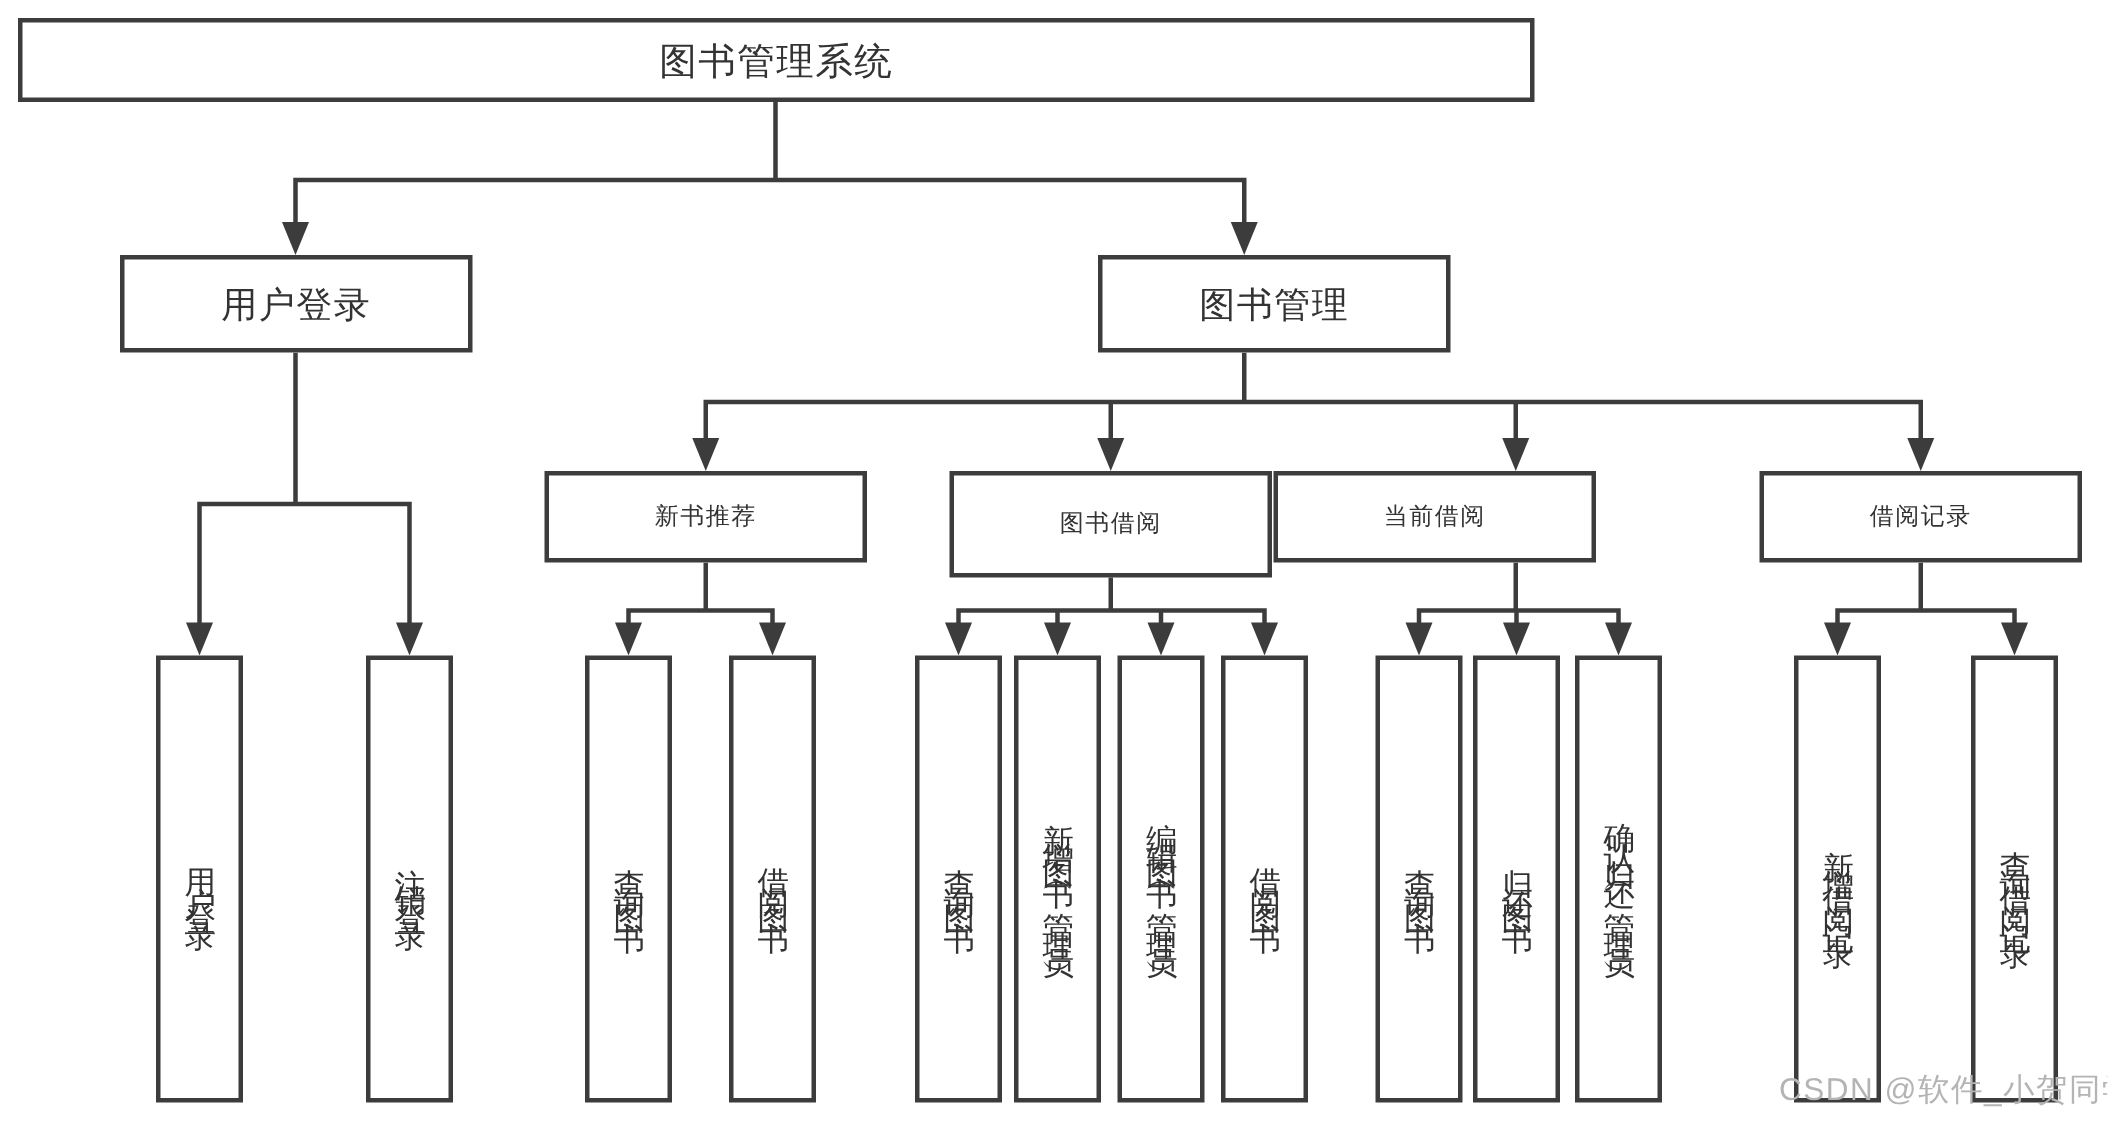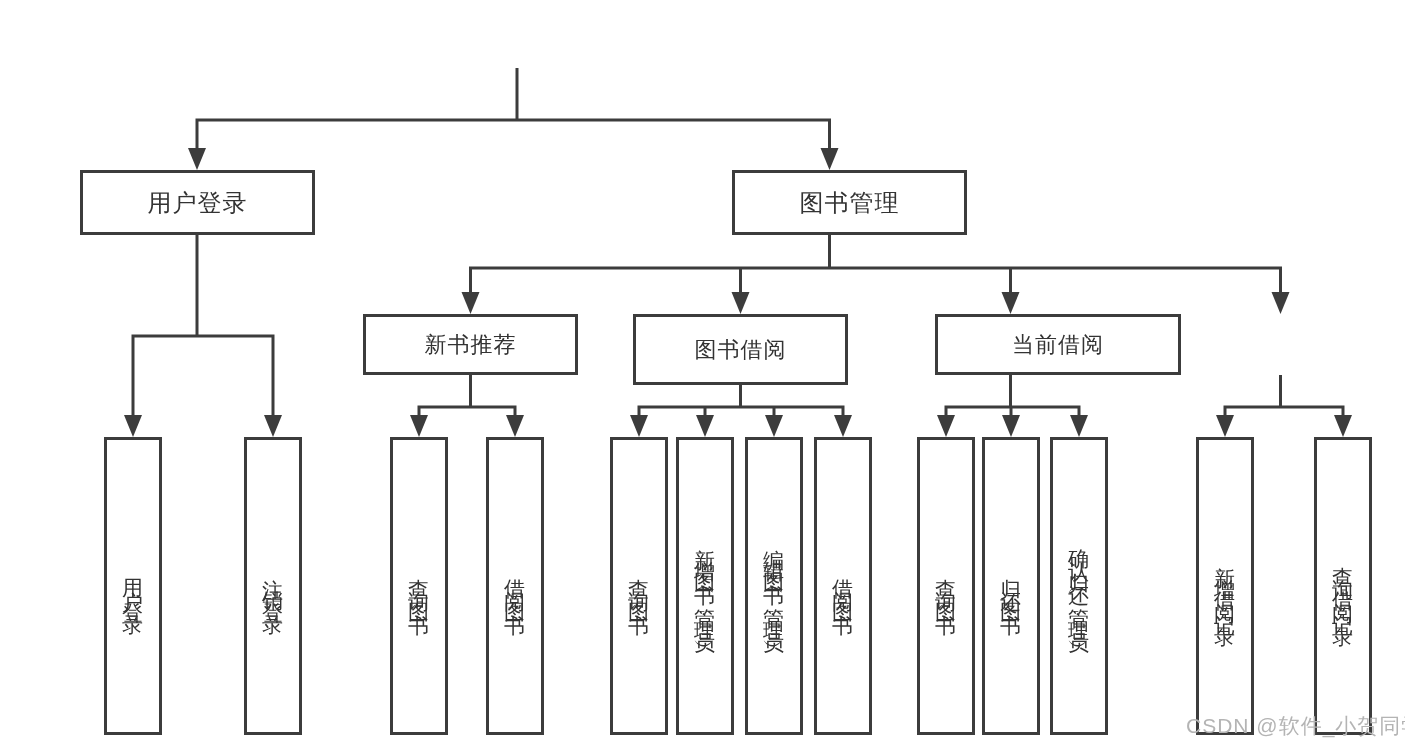--- a/index.html
+++ b/index.html
@@ -23,21 +23,21 @@
     position:absolute;
     box-sizing:border-box;
     border:3px solid var(--line);
     background:var(--bg);
     display:flex;align-items:center;justify-content:center;
     color:var(--text);
     z-index:2;
   }
   .box.lv1{font-size:25px;letter-spacing:1px;}
   .box.lv2{font-size:24px;letter-spacing:1px;}
-  .box.lv3{font-size:22px;letter-spacing:1px;}
+  .box.lv3{font-size:16px;letter-spacing:1px;}
   .box.leaf .vtext{
     writing-mode:vertical-lr;
     text-orientation:mixed;
     font-size:21px;
     letter-spacing:12px;
     line-height:1;
     white-space:nowrap;
   }
   #watermark{
     position:absolute;
@@ -86,36 +86,42 @@
       <polygon points="765,415 783,415 774,437"></polygon>
       <polygon points="834,415 852,415 843,437"></polygon>
       <polygon points="937,415 955,415 946,437"></polygon>
       <polygon points="1002,415 1020,415 1011,437"></polygon>
       <polygon points="1070,415 1088,415 1079,437"></polygon>
       <polygon points="1216,415 1234,415 1225,437"></polygon>
       <polygon points="1334,415 1352,415 1343,437"></polygon>
     </g>
   </svg>
 
+  <div class="box lv1" style="left:12px;top:12px;width:1011px;height:56px">
+    <span>图书管理系统</span>
+  </div>
 
   <div class="box lv2" style="left:80px;top:170px;width:235px;height:65px">
     <span>用户登录</span>
   </div>
   <div class="box lv2" style="left:732px;top:170px;width:235px;height:65px">
     <span>图书管理</span>
   </div>
 
   <div class="box lv3" style="left:363px;top:314px;width:215px;height:61px">
     <span>新书推荐</span>
   </div>
   <div class="box lv3" style="left:633px;top:314px;width:215px;height:71px">
     <span>图书借阅</span>
   </div>
-  <div class="box lv3" style="left:935px;top:314px;width:246px;height:61px">
+  <div class="box lv3" style="left:849px;top:314px;width:215px;height:61px">
     <span>当前借阅</span>
+  </div>
+  <div class="box lv3" style="left:1173px;top:314px;width:215px;height:61px">
+    <span>借阅记录</span>
   </div>
 
   <div class="box leaf" style="left:104px;top:437px;width:58px;height:298px">
     <span class="vtext">用户登录</span>
   </div>
   <div class="box leaf" style="left:244px;top:437px;width:58px;height:298px">
     <span class="vtext">注销登录</span>
   </div>
 
   <div class="box leaf" style="left:390px;top:437px;width:58px;height:298px">

